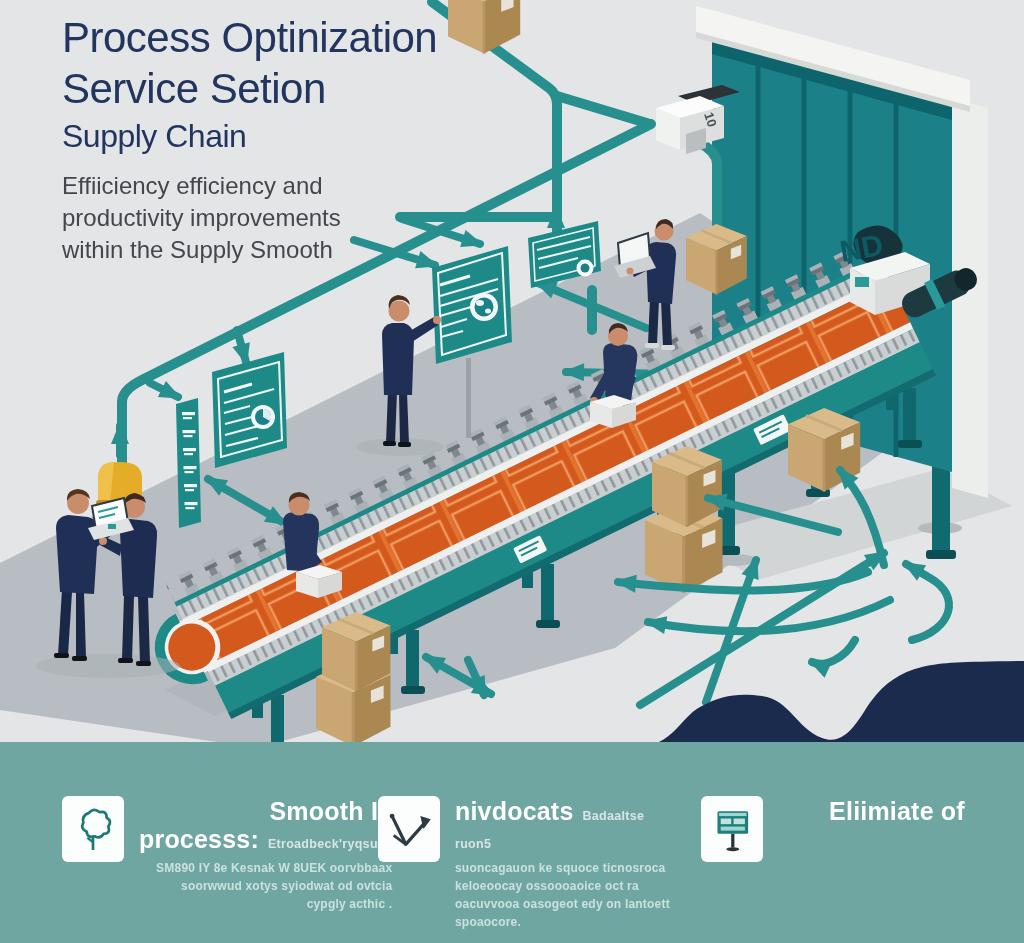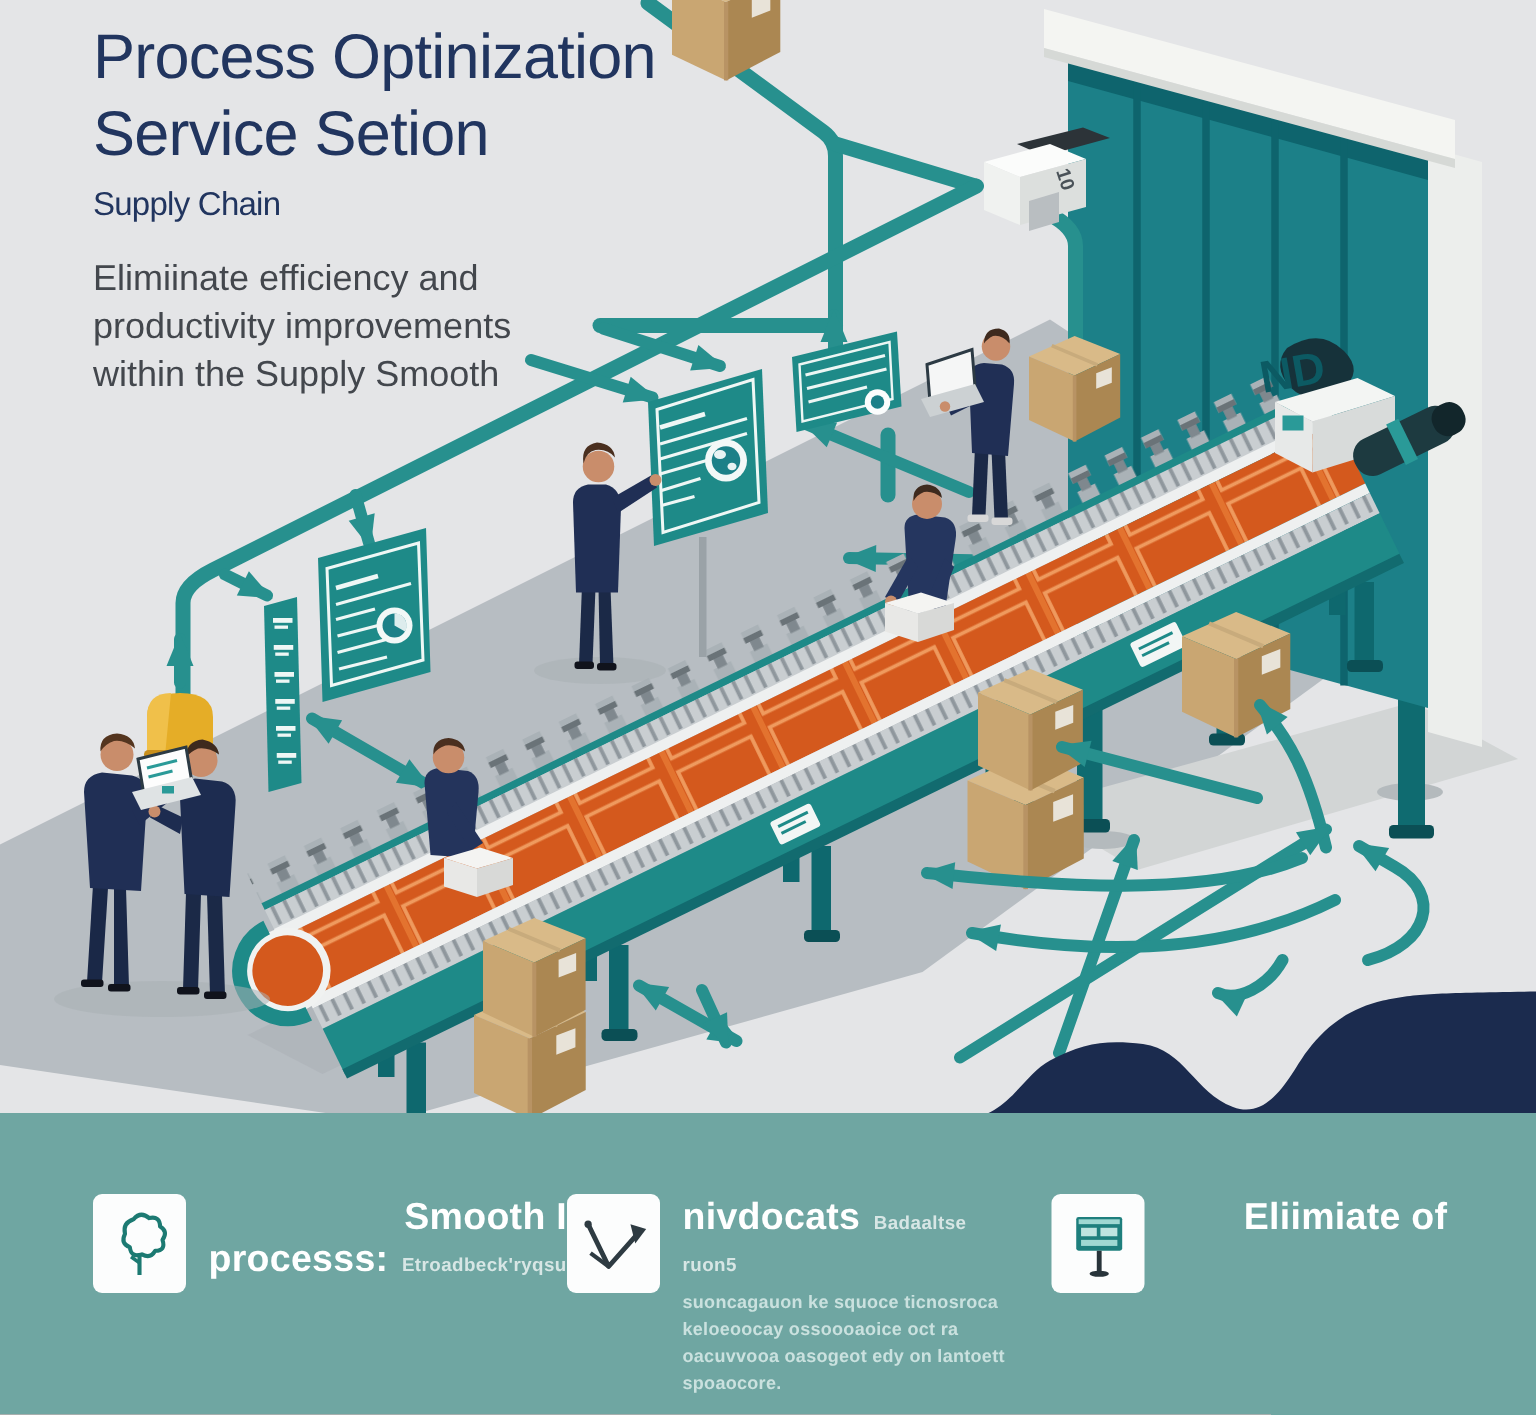--- a/index.html
+++ b/index.html
@@ -3,21 +3,21 @@
 <meta charset="utf-8">
 <style>
   html,body{margin:0;padding:0;background:#888;}
   .canvas{
     position:relative;width:1024px;height:943px;overflow:hidden;
     background:#e4e5e7;font-family:"Liberation Sans",sans-serif;
   }
   .illustration{position:absolute;left:0;top:0;z-index:1;}
   .title-block{position:absolute;left:62px;top:12px;z-index:3;color:#21355f;}
   .title-line{font-weight:normal;font-size:42px;line-height:51px;letter-spacing:-0.5px;}
-  .title-line.small{font-size:22px;line-height:44px;}
+  .title-line.small{font-size:32px;line-height:44px;}
   .subtitle-block{position:absolute;left:62px;top:170px;z-index:3;color:#43474d;font-size:24px;line-height:32px;}
   .band{position:absolute;left:0;top:742px;width:1024px;height:201px;background:#6fa6a2;z-index:2;}
   .feature{position:absolute;z-index:4;display:flex;gap:15px;top:796px;}
   .feature.f1{left:62px;width:305px;text-align:right;}
   .feature.f2{left:378px;width:305px;}
   .feature.f3{left:701px;width:315px;text-align:center;}
   .ficon{flex:none;width:62px;height:66px;background:#fcfdfd;border-radius:6px;
          display:flex;align-items:center;justify-content:center;}
   .ftext{flex:1;padding-top:2px;}
   .fheading{color:#fff;font-weight:bold;font-size:25px;line-height:1.1;letter-spacing:.2px;}
@@ -349,38 +349,39 @@
              C 848,748 862,712 872,700 C 884,684 900,672 922,667 C 945,662 960,662 1024,661
              L 1024,746 Z" fill="#1b2b4e"></path>
   </svg>
 
   <div class="title-block">
     <div class="title-line">Process Optinization</div>
     <div class="title-line">Service Setion</div>
     <div class="title-line small">Supply Chain</div>
   </div>
   <div class="subtitle-block">
-    <div>Elimiinate efficiency and</div>
+    <div>Effiiciency efficiency and</div>
     <div>productivity improvements</div>
     <div>within the Supply Smooth</div>
   </div>
 
   <div class="band"></div>
 
   <div class="feature f1">
     <div class="ficon">
       <svg width="50" height="56" viewBox="0 0 62 64">
         <path d="M26,12 q6,-7 13,-1 q9,-2 9,7 q7,4 2,11 q3,9 -6,9 q-4,7 -11,3 q-9,3 -10,-6 q-8,-3 -4,-11 q-2,-9 7,-12 Z" fill="none" stroke="#1c7a72" stroke-width="3.4" stroke-linejoin="round"></path>
         <line x1="31" y1="40" x2="31" y2="58" stroke="#1c7a72" stroke-width="3.4"></line>
         <line x1="31" y1="48" x2="24" y2="43" stroke="#1c7a72" stroke-width="3"></line>
       </svg>
     </div>
     <div class="ftext">
       <div class="fheading">Smooth Ill</div>
       <div class="fheading"><span>processs:</span><span class="fsuffix">Etroadbeck'ryqsuck</span></div>
+      <div class="fbody">SM890 IY 8e Kesnak W 8UEK oorvbbaax soorwwud xotys syiodwat od ovtcia cypgly acthic .</div>
     </div>
   </div>
 
   <div class="feature f2">
     <div class="ficon">
       <svg width="50" height="56" viewBox="0 0 62 64">
         <circle cx="10" cy="16" r="3" fill="#2e3b42"></circle>
         <path d="M10,16 L27,51 L50,25" fill="none" stroke="#2e3b42" stroke-width="4" stroke-linejoin="round"></path>
         <path d="M12,40 L27,51" fill="none" stroke="#2e3b42" stroke-width="3.4"></path>
         <polygon points="45,16 58,20 49,32" fill="#2e3b42"></polygon>

